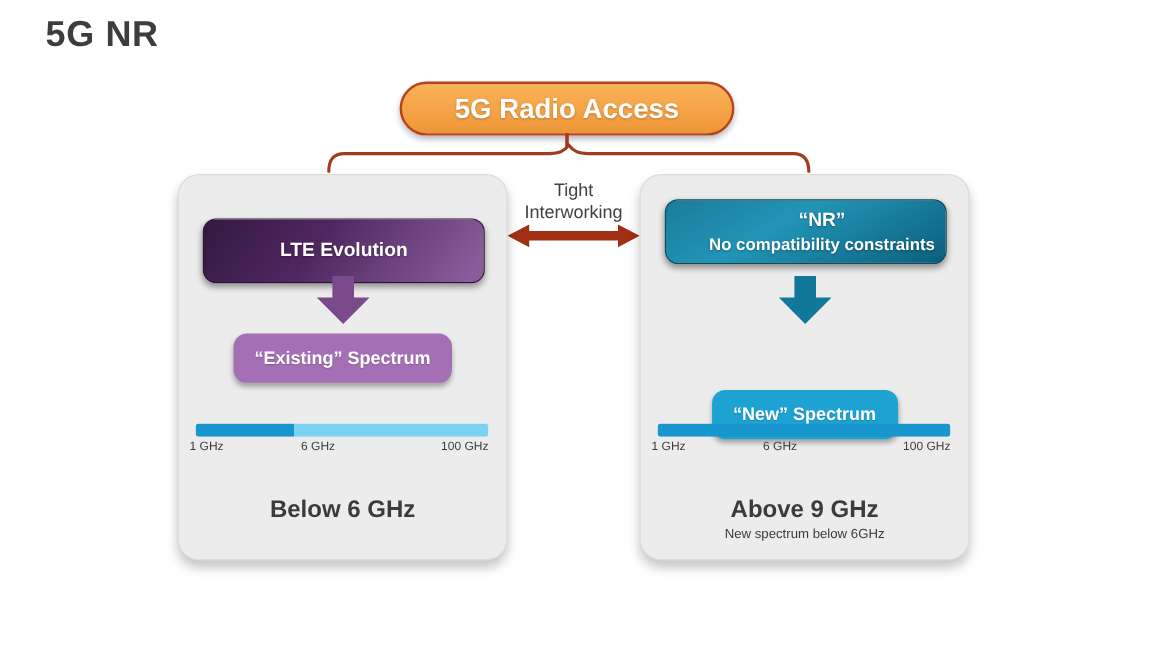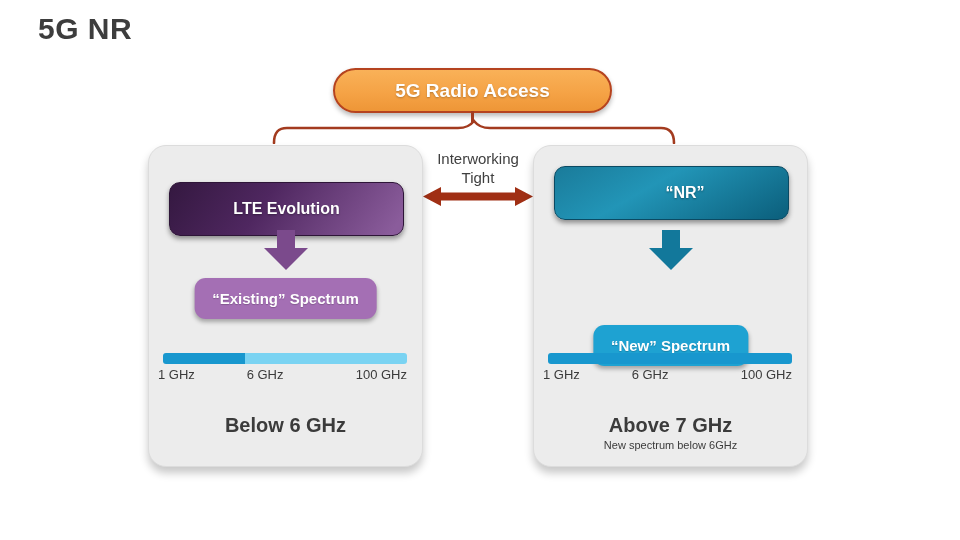--- a/index.html
+++ b/index.html
@@ -7,21 +7,21 @@
          font-family:"Liberation Sans",sans-serif;color:#3b3b3b;}
   .abs{position:absolute;}
 
   .slide-title{left:38px;top:12px;font-size:30px;font-weight:bold;color:#3d3d3d;letter-spacing:.5px;}
 
   
   .root-pill{left:333px;top:68px;width:279px;height:45px;border-radius:23px;
     background:linear-gradient(180deg,#f9b158 0%,#f5a346 55%,#ee9637 100%);
     border:2px solid #b5431f;box-shadow:0 3px 5px rgba(0,0,0,.28);
     display:flex;align-items:center;justify-content:center;box-sizing:border-box;}
-  .root-pill span{color:#fff;font-weight:bold;font-size:19px;text-shadow:0 1px 2px rgba(0,0,0,.25);}
+  .root-pill span{color:#fff;font-weight:bold;font-size:23px;text-shadow:0 1px 2px rgba(0,0,0,.25);}
 
   .stem{left:471px;top:111px;width:3px;height:11px;background:#a33b1f;}
 
   .brace-svg{left:272px;top:119px;}
 
   .interworking{left:423px;top:149px;width:110px;text-align:center;
     font-size:15px;line-height:19px;color:#404040;}
 
   .dbl-arrow{left:423px;top:186px;}
 
@@ -48,21 +48,21 @@
     height:41px;border-radius:11px;display:flex;align-items:center;justify-content:center;
     box-shadow:0 3px 4px rgba(0,0,0,.3);padding:0 18px;white-space:nowrap;}
   .spec-pill span{color:#fff;font-weight:bold;font-size:15px;text-shadow:0 1px 1px rgba(0,0,0,.2);}
   .spec-pill.purple{background:#a46fb4;}
   .spec-pill.blue{background:#1ea2d2;margin-top:47px;}
 
   .bar{position:absolute;left:14px;right:15px;top:207px;height:11px;border-radius:3px;
     overflow:hidden;display:flex;}
   .bar .seg{height:100%;}
 
-  .ticks{position:absolute;left:9px;right:15px;top:221px;height:16px;font-size:13px;color:#3b3b3b;}
+  .ticks{position:absolute;left:9px;right:15px;top:221px;height:16px;font-size:10px;color:#3b3b3b;}
   .tick-left{position:absolute;left:0;top:0;}
   .tick-mid{position:absolute;left:43%;top:0;transform:translateX(-50%);}
   .tick-right{position:absolute;right:0;top:0;}
 
   .footer-bold{position:absolute;left:0;right:0;top:268px;text-align:center;
     font-size:20px;font-weight:bold;color:#3b3b3b;}
   .footer-note{position:absolute;left:0;right:0;top:293px;text-align:center;
     font-size:11px;color:#3b3b3b;}
   .footer-note:empty{display:none;}
 </style>
@@ -77,22 +77,22 @@
     <span>5G Radio Access</span>
   </div>
 
   <div class="abs stem"></div>
 
   <svg class="abs brace-svg" width="404" height="25" viewBox="0 0 404 25">
     <path d="M2,24 C2,14 6,9 15,9 L186,9 C194,9 198,7 202,2 C206,7 210,9 218,9 L389,9 C398,9 402,14 402,24" fill="none" stroke="#A33B1F" stroke-width="2.6" stroke-linecap="round"></path>
   </svg>
 
   <div class="abs interworking">
+    <div>Tight</div>
     <div>Interworking</div>
-    <div>Tight</div>
   </div>
 
   <svg class="abs dbl-arrow" width="110" height="21" viewBox="0 0 110 21">
     <polygon points="0,10.5 18,1 18,6.5 92,6.5 92,1 110,10.5 92,20 92,14.5 18,14.5 18,20" fill="#A02F14"></polygon>
   </svg>
 
   <div class="abs panel left">
     <div class="hdr purple">
       <div class="hdr-title">LTE Evolution</div>
 
@@ -112,32 +112,33 @@
       <span class="tick-mid">6 GHz</span>
       <span class="tick-right">100 GHz</span>
     </div>
     <div class="footer-bold">Below 6 GHz</div>
 
   </div>
 
   <div class="abs panel right">
     <div class="hdr teal">
       <div class="hdr-title">“NR”</div>
+      <div class="hdr-sub">No compatibility constraints</div>
     </div>
     <svg class="down-arrow" width="44" height="40" viewBox="0 0 44 40">
       <polygon points="13,0 31,0 31,18 44,18 22,40 0,18 13,18" fill="#12789B"></polygon>
     </svg>
     <div class="spec-pill blue">
       <span>“New” Spectrum</span>
     </div>
     <div class="bar">
       <div class="seg" style="width:100%;background:#1897CE"></div>
     </div>
     <div class="ticks">
       <span class="tick-left">1 GHz</span>
       <span class="tick-mid">6 GHz</span>
       <span class="tick-right">100 GHz</span>
     </div>
-    <div class="footer-bold">Above 7 GHz</div>
+    <div class="footer-bold">Above 9 GHz</div>
     <div class="footer-note">New spectrum below 6GHz</div>
   </div>
 
 </div>
 
 </body></html>

